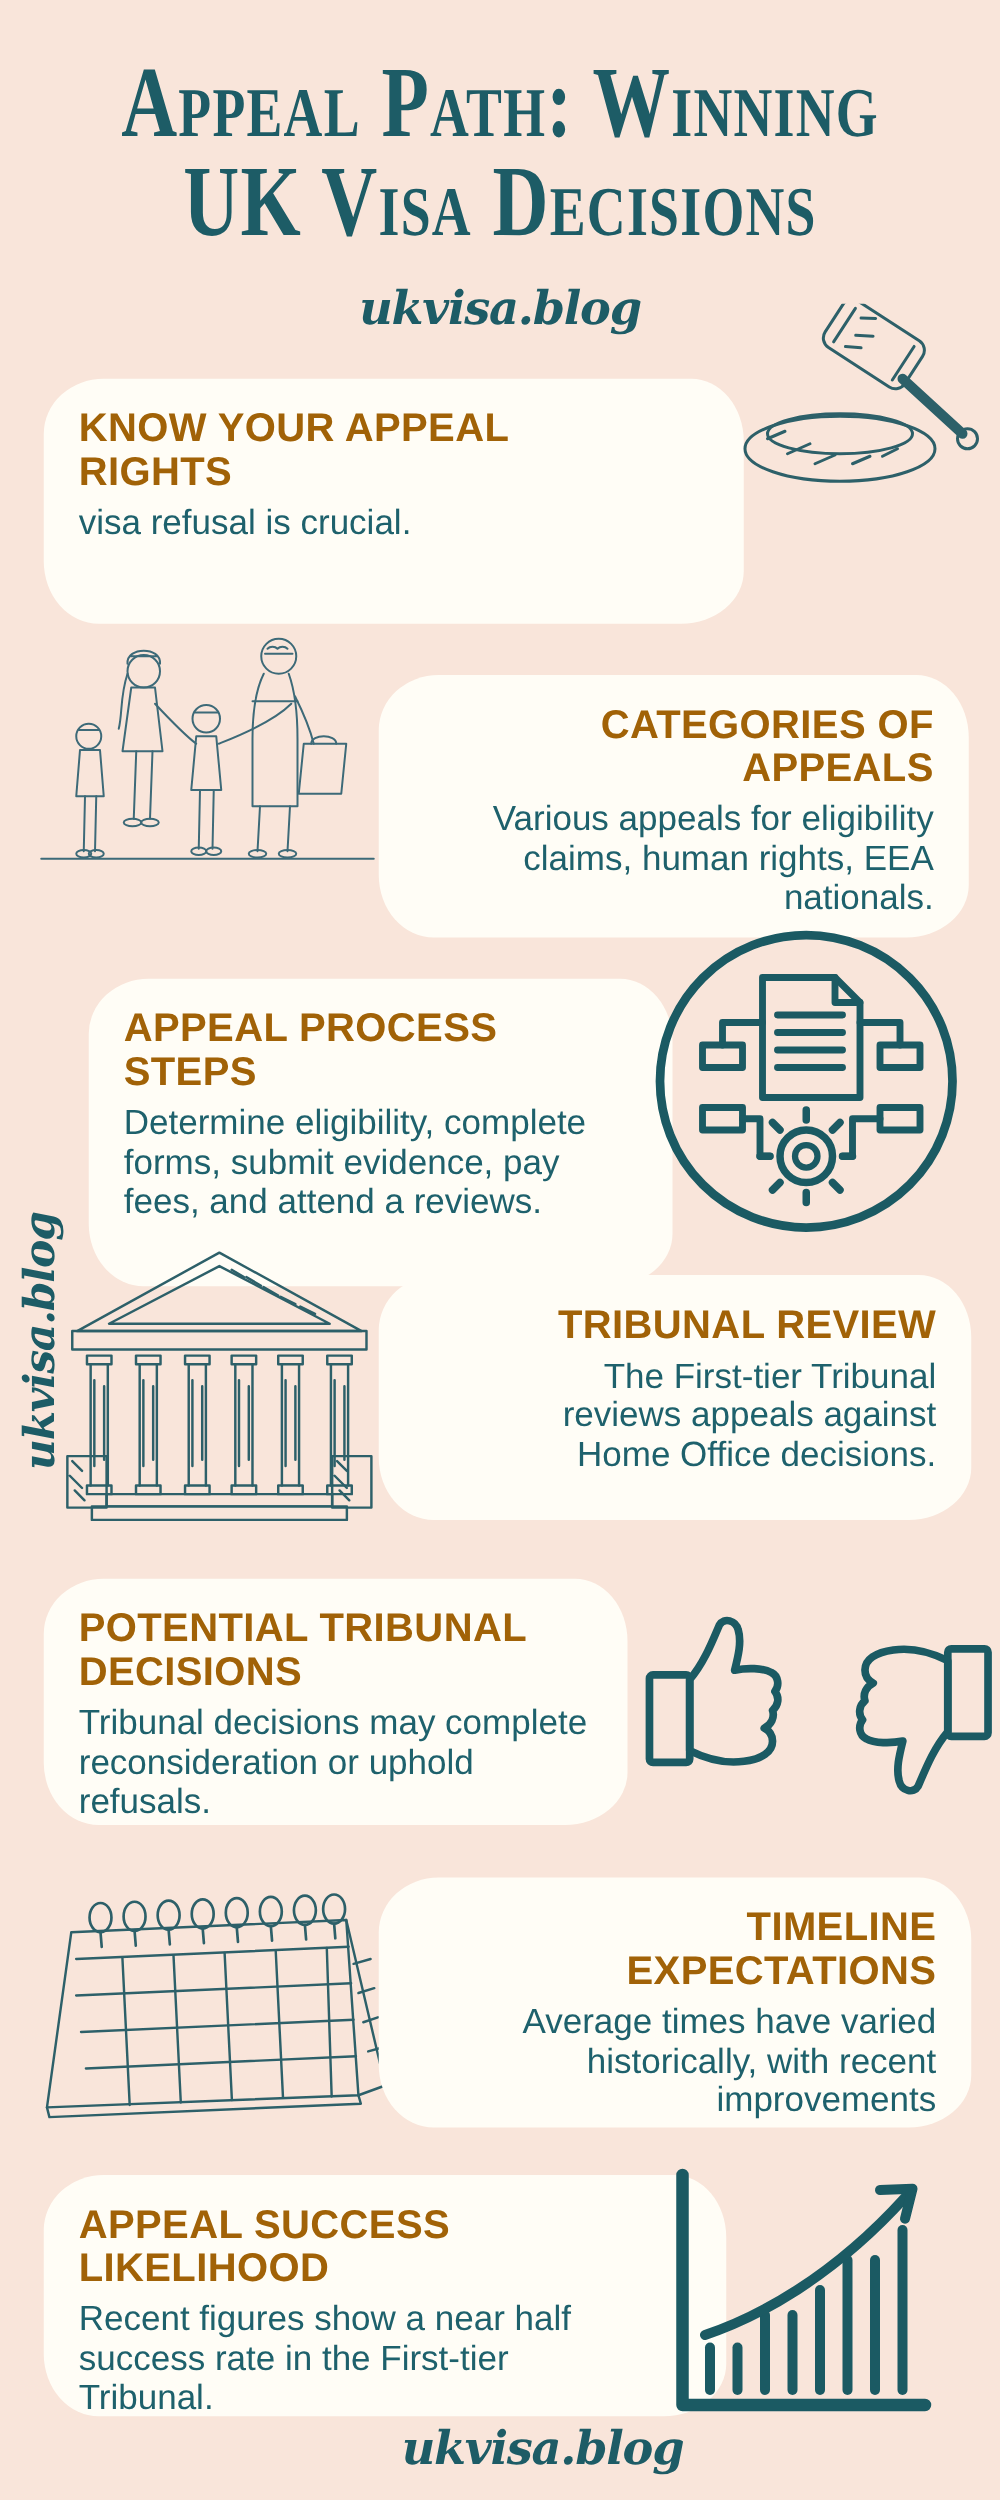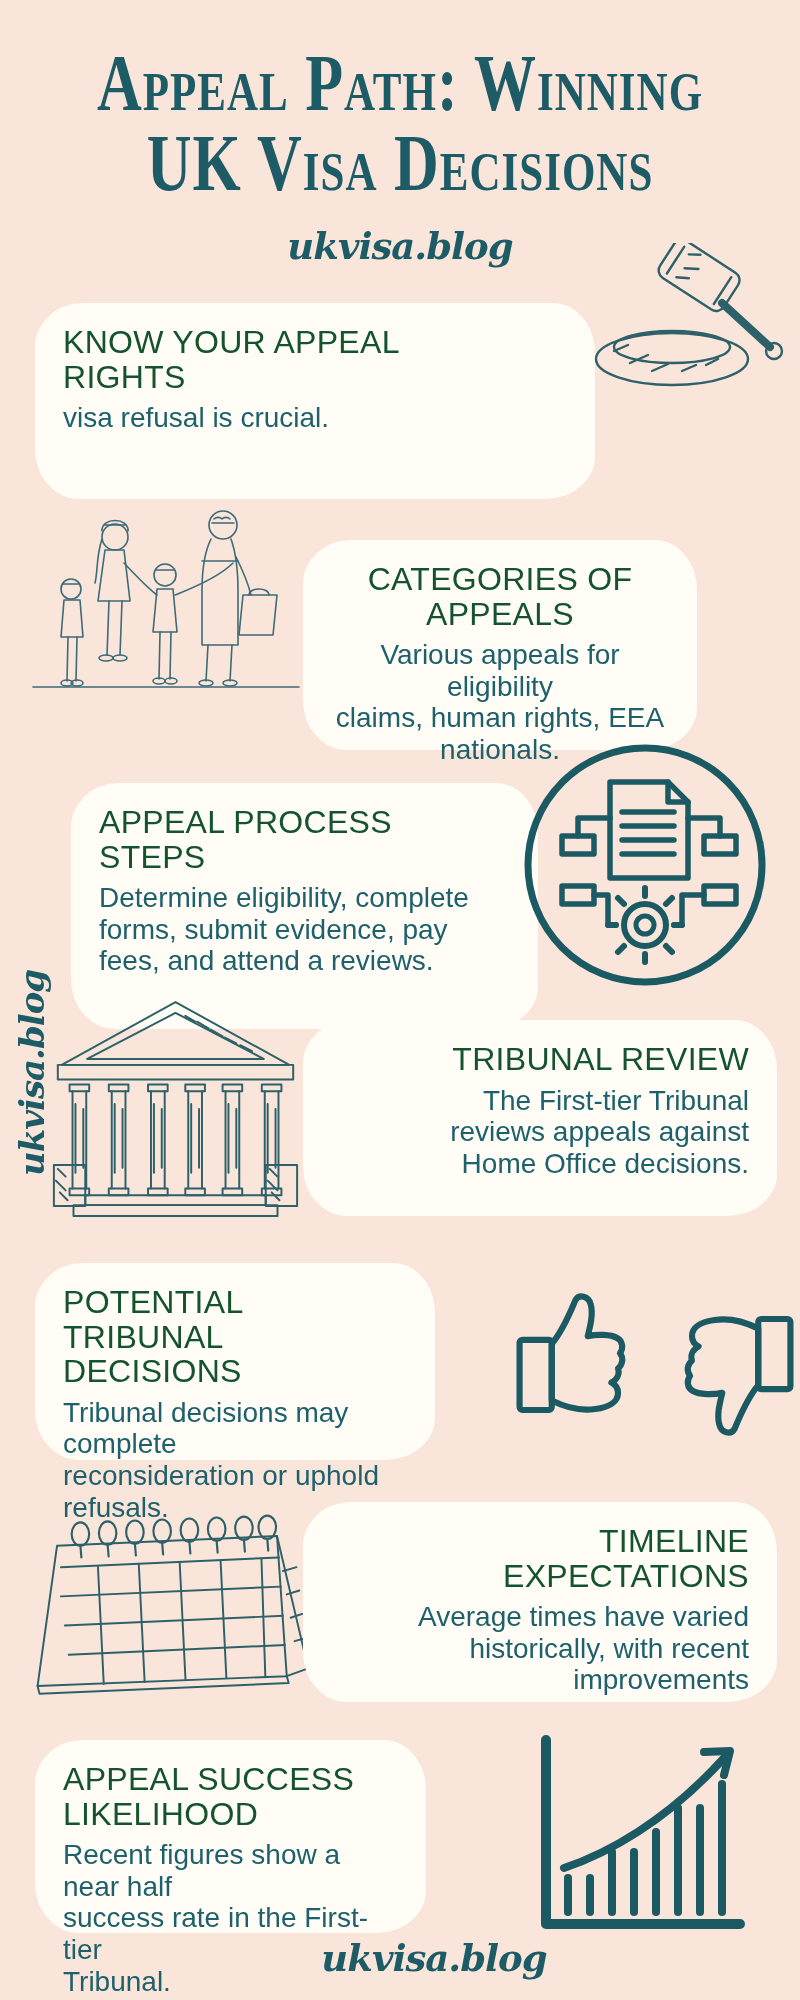--- a/index.html
+++ b/index.html
@@ -44,22 +44,22 @@
   
   .card{
     position:absolute;
     background:#fffdf6;
     border-radius:48px 42px 50px 44px / 44px 50px 42px 50px;
     box-sizing:border-box;
     padding:22px 28px;
   }
   .card .heading{
     font-size:32px;line-height:1.08;
-    font-weight:400;letter-spacing:0.3px;
-    color:#14532d;
+    font-weight:700;letter-spacing:0.3px;
+    color:#a16207;
   }
   .card .body{
     margin-top:8px;
     font-size:28px;line-height:1.13;
     color:#1e616c;
   }
   .align-right{text-align:right;}
   .illus{position:absolute;}
   svg{display:block;}
 </style>
@@ -133,21 +133,21 @@
       <path d="M183,150 L181,186 M207,150 L205,186"></path>
       <ellipse cx="181" cy="188" rx="7" ry="3"></ellipse>
       <ellipse cx="205" cy="188" rx="7" ry="3"></ellipse>
       <path d="M211,62 C220,80 224,92 226,100"></path>
       <path d="M218,100 L252,100 L248,140 L214,140 Z"></path>
       <path d="M224,100 C224,92 244,92 244,100"></path>
       <path d="M208,68 C192,84 160,96 150,100"></path>
     </svg>
   </div>
 
-  <div class="card align-right" style="left:303px;top:540px;width:394px;height:210px;text-align:center;">
+  <div class="card align-right" style="left:303px;top:540px;width:472px;height:210px;">
     <div class="heading">
         <div>CATEGORIES OF</div>
         <div>APPEALS</div>
       </div>
     <div class="body">
         <div>Various appeals for eligibility</div>
         <div>claims, human rights, EEA</div>
         <div>nationals.</div>
       </div>
   </div>
@@ -227,21 +227,21 @@
     <div class="heading">
         <div>TRIBUNAL REVIEW</div>
       </div>
     <div class="body">
         <div>The First-tier Tribunal</div>
         <div>reviews appeals against</div>
         <div>Home Office decisions.</div>
       </div>
   </div>
 
-  <div class="card" style="left:35px;top:1263px;width:400px;height:197px;">
+  <div class="card" style="left:35px;top:1263px;width:467px;height:197px;">
     <div class="heading">
         <div>POTENTIAL TRIBUNAL</div>
         <div>DECISIONS</div>
       </div>
     <div class="body">
         <div>Tribunal decisions may complete</div>
         <div>reconsideration or uphold</div>
         <div>refusals.</div>
       </div>
   </div>
@@ -299,21 +299,21 @@
         <div>TIMELINE</div>
         <div>EXPECTATIONS</div>
       </div>
     <div class="body">
         <div>Average times have varied</div>
         <div>historically, with recent</div>
         <div>improvements</div>
       </div>
   </div>
 
-  <div class="card" style="left:35px;top:1740px;width:391px;height:193px;">
+  <div class="card" style="left:35px;top:1740px;width:546px;height:193px;">
     <div class="heading">
         <div>APPEAL SUCCESS</div>
         <div>LIKELIHOOD</div>
       </div>
     <div class="body">
         <div>Recent figures show a near half</div>
         <div>success rate in the First-tier</div>
         <div>Tribunal.</div>
       </div>
   </div>

